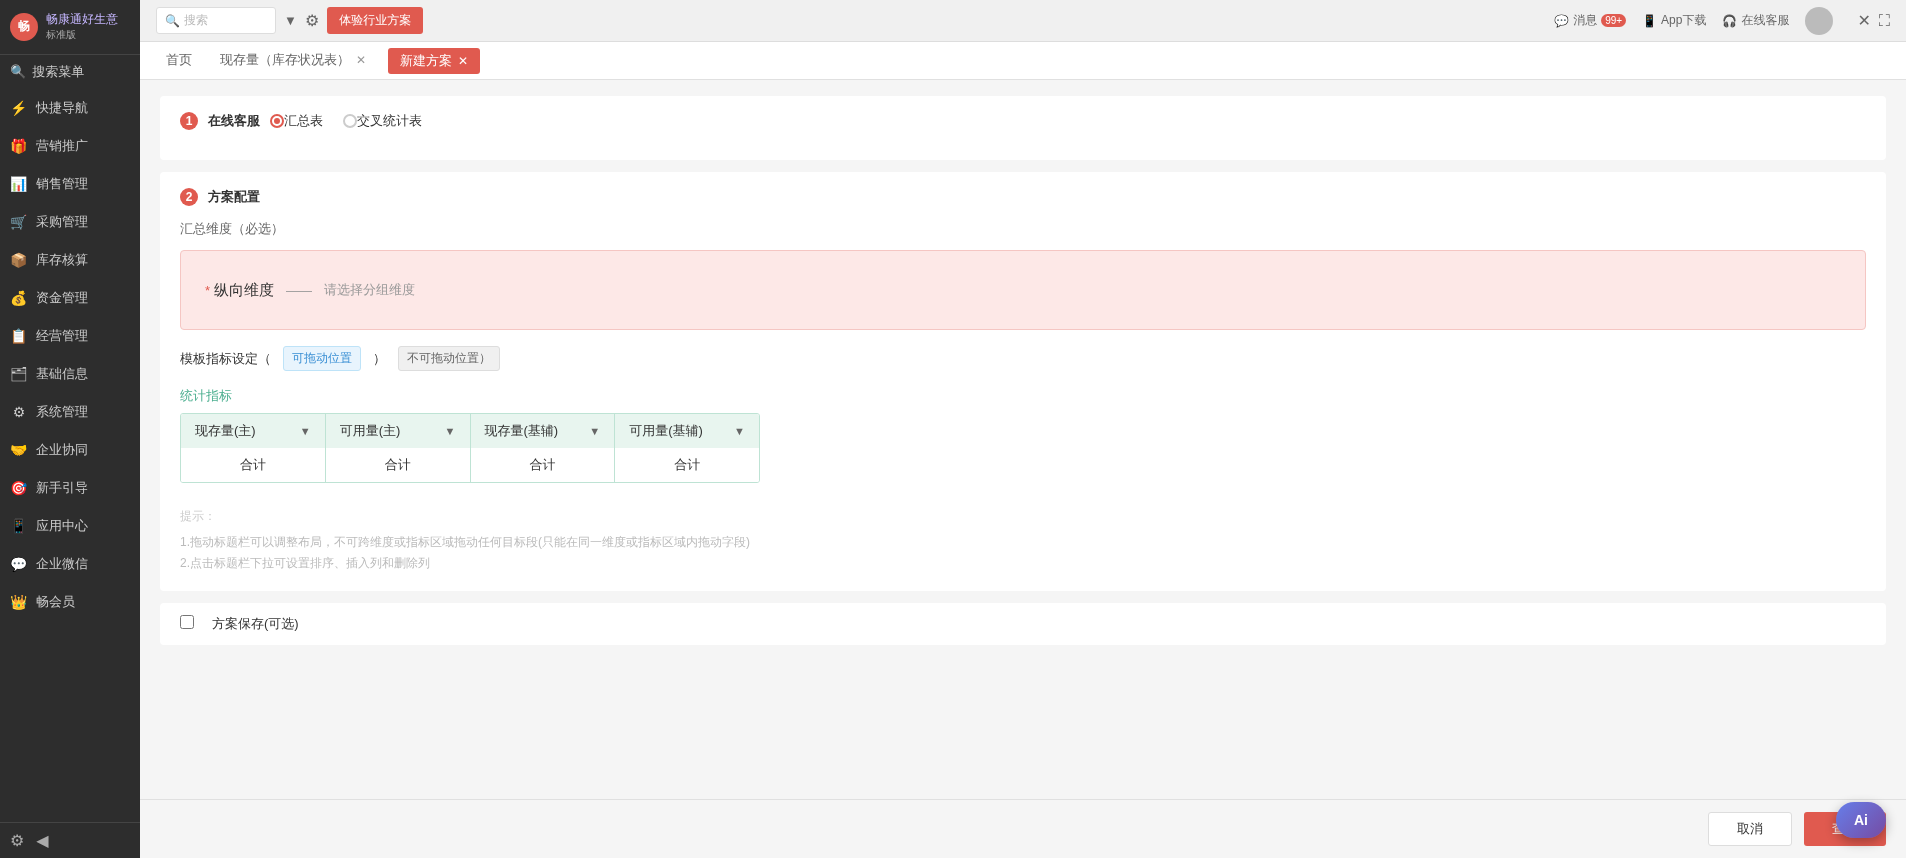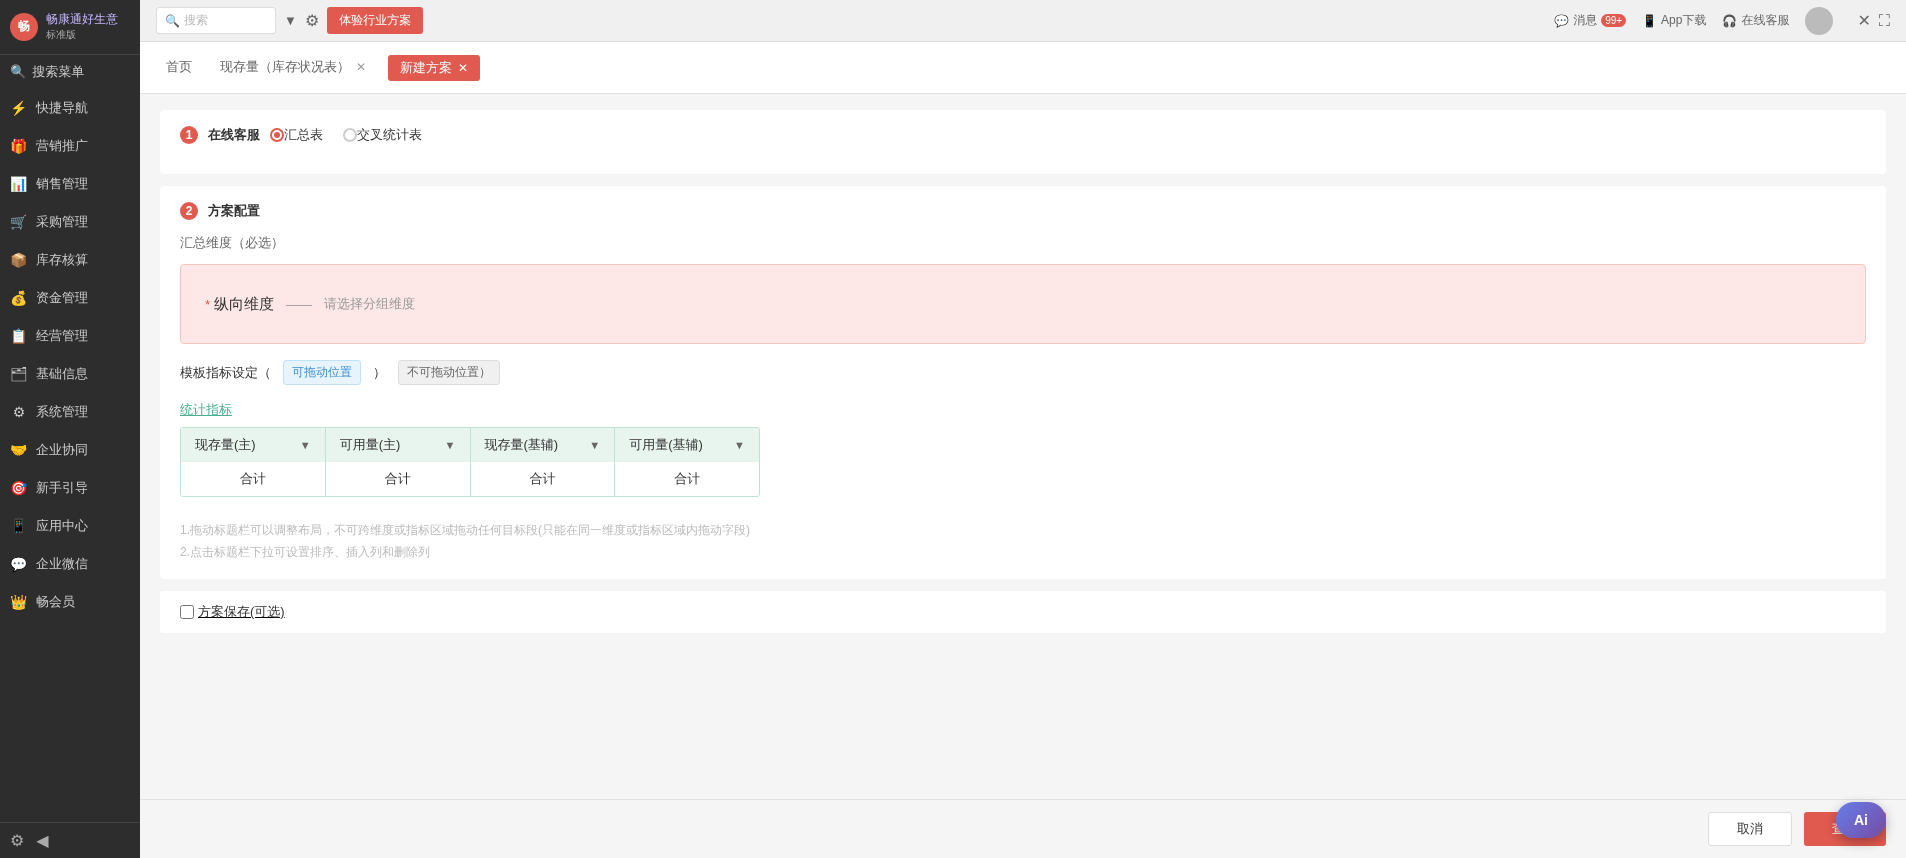--- a/index.html
+++ b/index.html
@@ -111,21 +111,21 @@
     .topbar-service { display: flex; align-items: center; gap: 4px; font-size: 12px; color: #666; cursor: pointer; }
     .topbar-avatar { width: 28px; height: 28px; background: #bbb; border-radius: 50%; }
 
     
     .tabs {
       background: #fff;
       border-bottom: 1px solid #e0e0e0;
       display: flex;
       align-items: center;
       padding: 0 12px;
-      height: 52px;
+      height: 38px;
       flex-shrink: 0;
     }
     .tab {
       padding: 0 14px;
       height: 100%;
       display: flex; align-items: center; gap: 6px;
       cursor: pointer;
       font-size: 13px;
       color: #666;
       border-bottom: 2px solid transparent;
@@ -270,21 +270,20 @@
       border-radius: 3px;
       font-size: 12px;
       color: #666;
     }
 
     
     .stats-label {
       font-size: 13px;
       color: #4caf90;
       margin-bottom: 8px;
-      text-decoration: underline;
     }
     .stats-table {
       border: 1px solid #bee3d4;
       border-radius: 3px;
       overflow: hidden;
       display: inline-block;
       min-width: 580px;
     }
     .stats-header {
       display: flex;
@@ -320,27 +319,26 @@
       font-size: 12px;
       color: #bbb;
       margin-top: 20px;
       line-height: 1.8;
     }
     .tips-title { color: #ccc; margin-bottom: 4px; }
 
     
     .save-row {
       display: flex;
-      align-items: center;
-      gap: 4px;
+      align-items: flex-start;
+      gap: 18px;
       padding: 12px 20px;
       background: white;
       margin-top: 8px;
       border-radius: 4px;
-      text-decoration: underline;
     }
     .save-checkbox {
       width: 14px; height: 14px;
       border: 1px solid #ccc;
       border-radius: 2px;
     }
     .save-label { font-size: 13px; color: #333; }
 
     
     .footer {
@@ -595,20 +593,21 @@
         <div class="stats-body">
           <div class="stats-body-cell">合计</div>
           <div class="stats-body-cell">合计</div>
           <div class="stats-body-cell">合计</div>
           <div class="stats-body-cell">合计</div>
         </div>
       </div>
 
       
       <div class="tips">
+        <div class="tips-title">提示：</div>
         <div>1.拖动标题栏可以调整布局，不可跨维度或指标区域拖动任何目标段(只能在同一维度或指标区域内拖动字段)</div>
         <div>2.点击标题栏下拉可设置排序、插入列和删除列</div>
       </div>
     </div>
 
     <div class="save-row">
       <input type="checkbox" class="save-checkbox" style="">
       <label class="save-label">方案保存(可选)</label>
     </div>
   </div>

